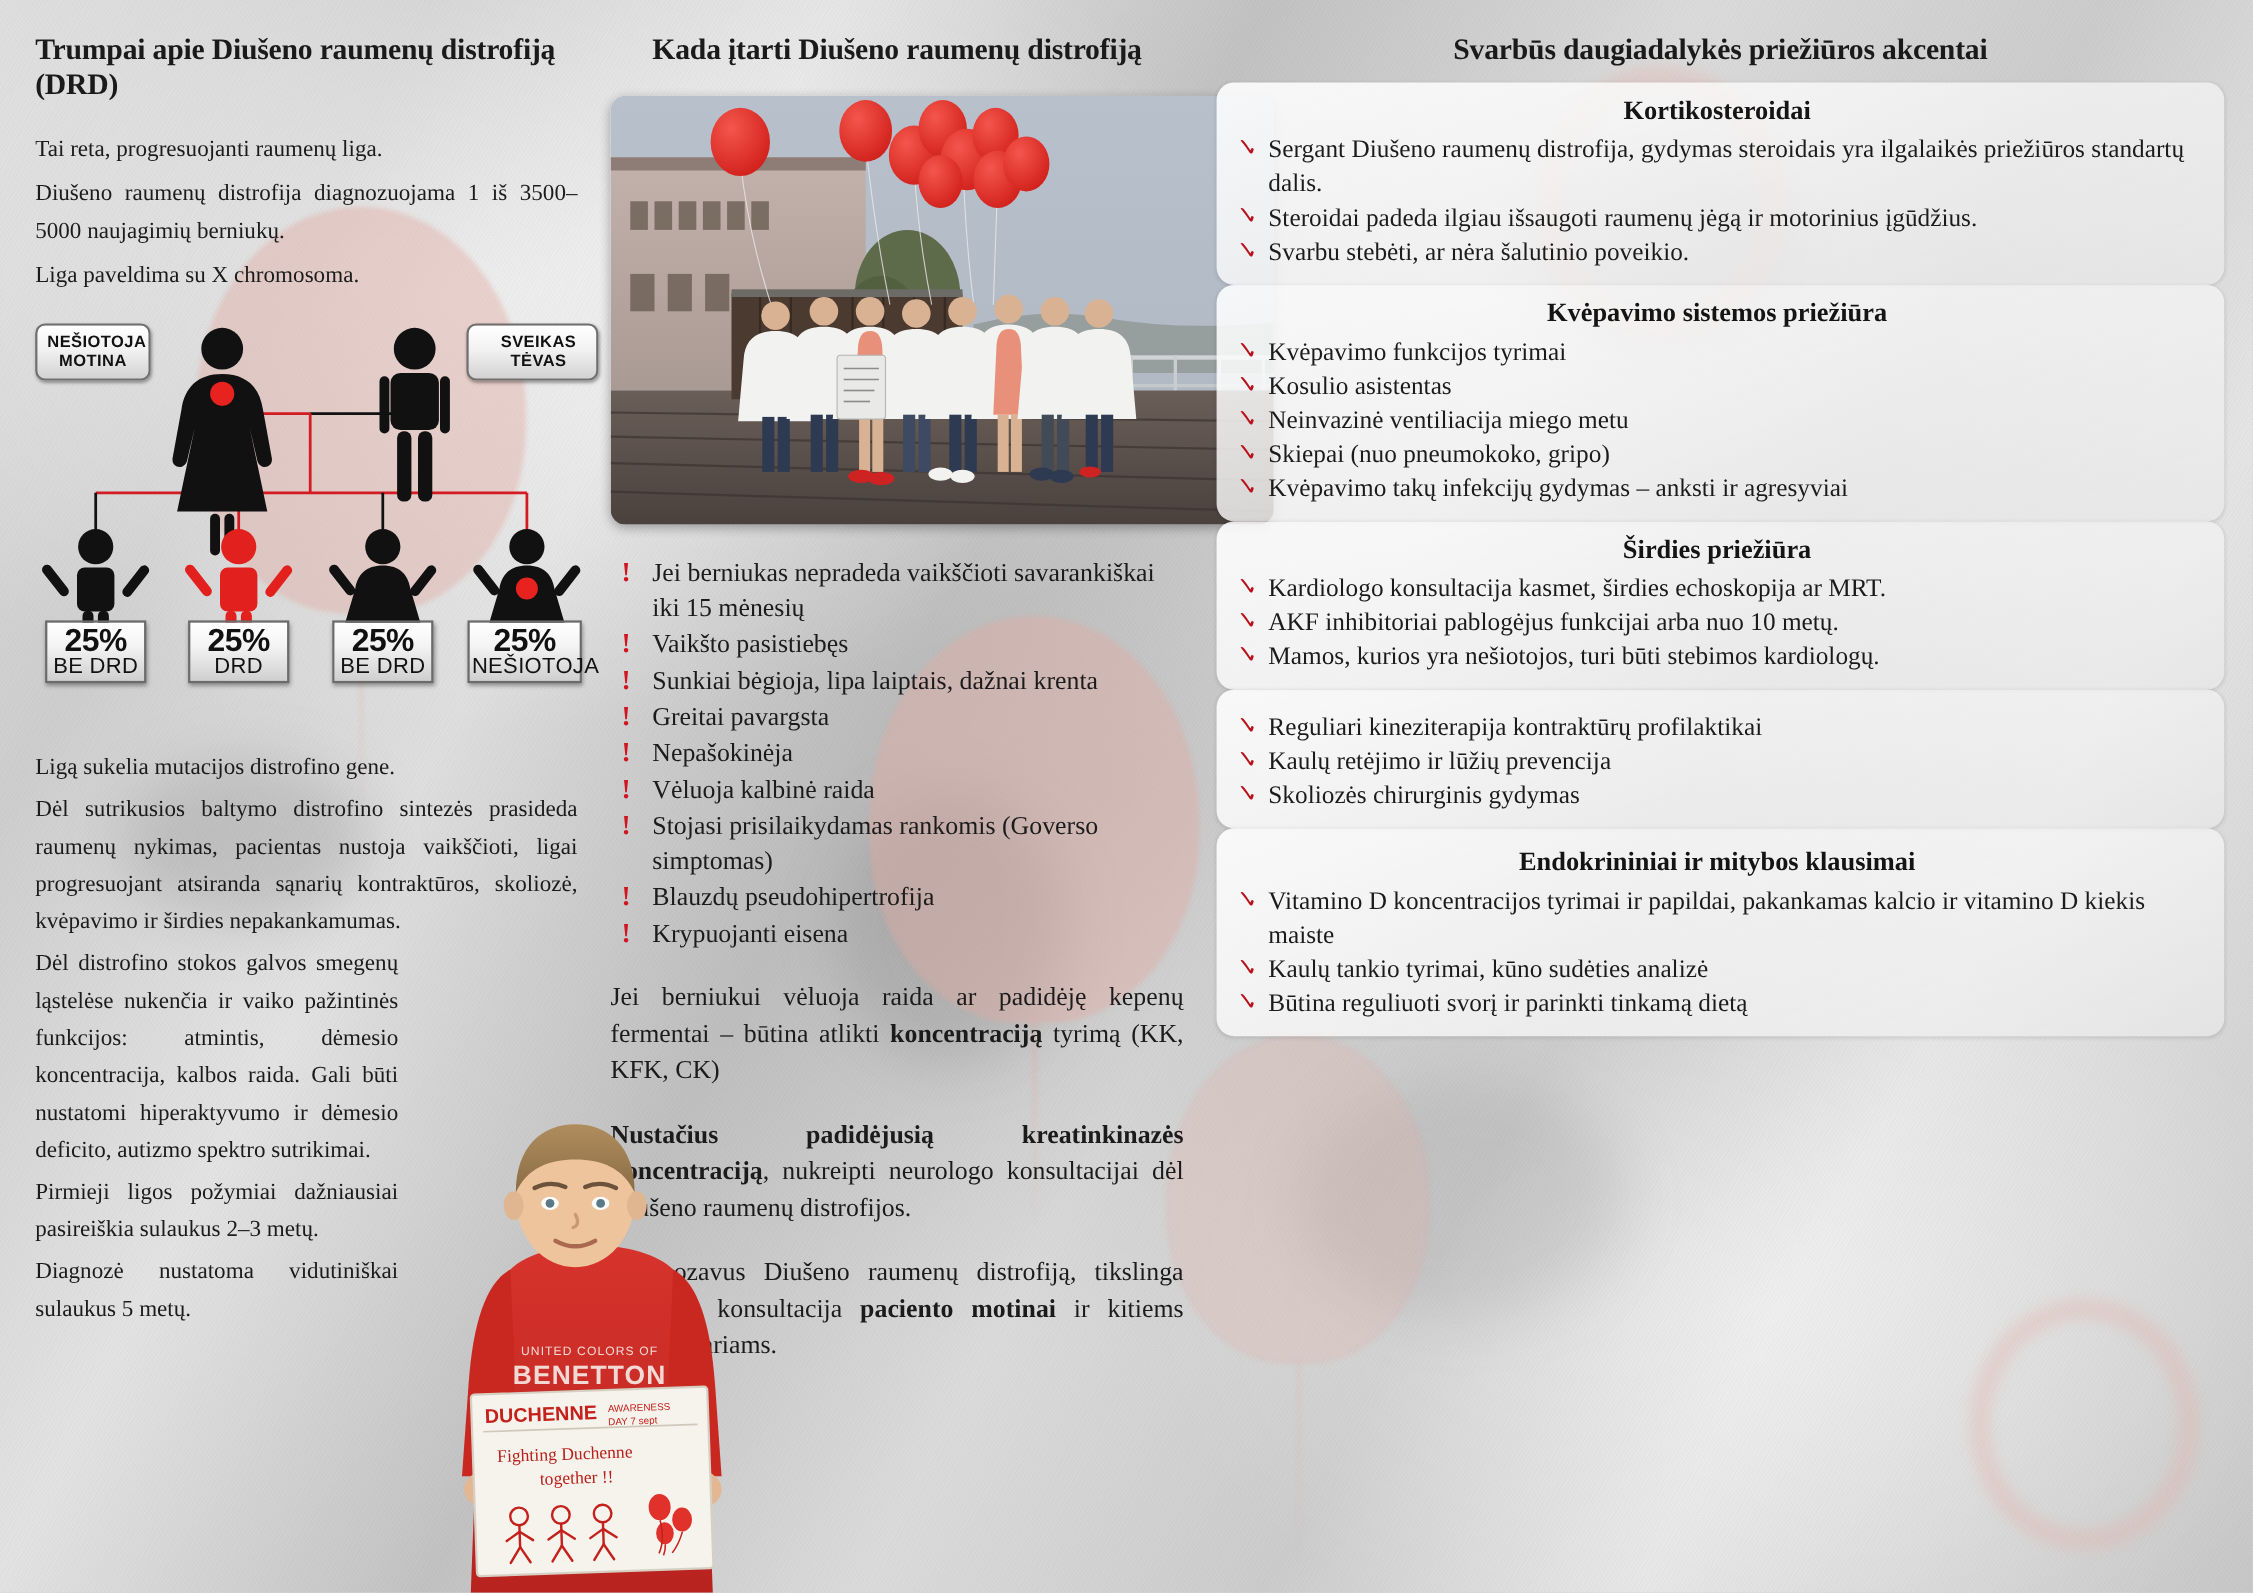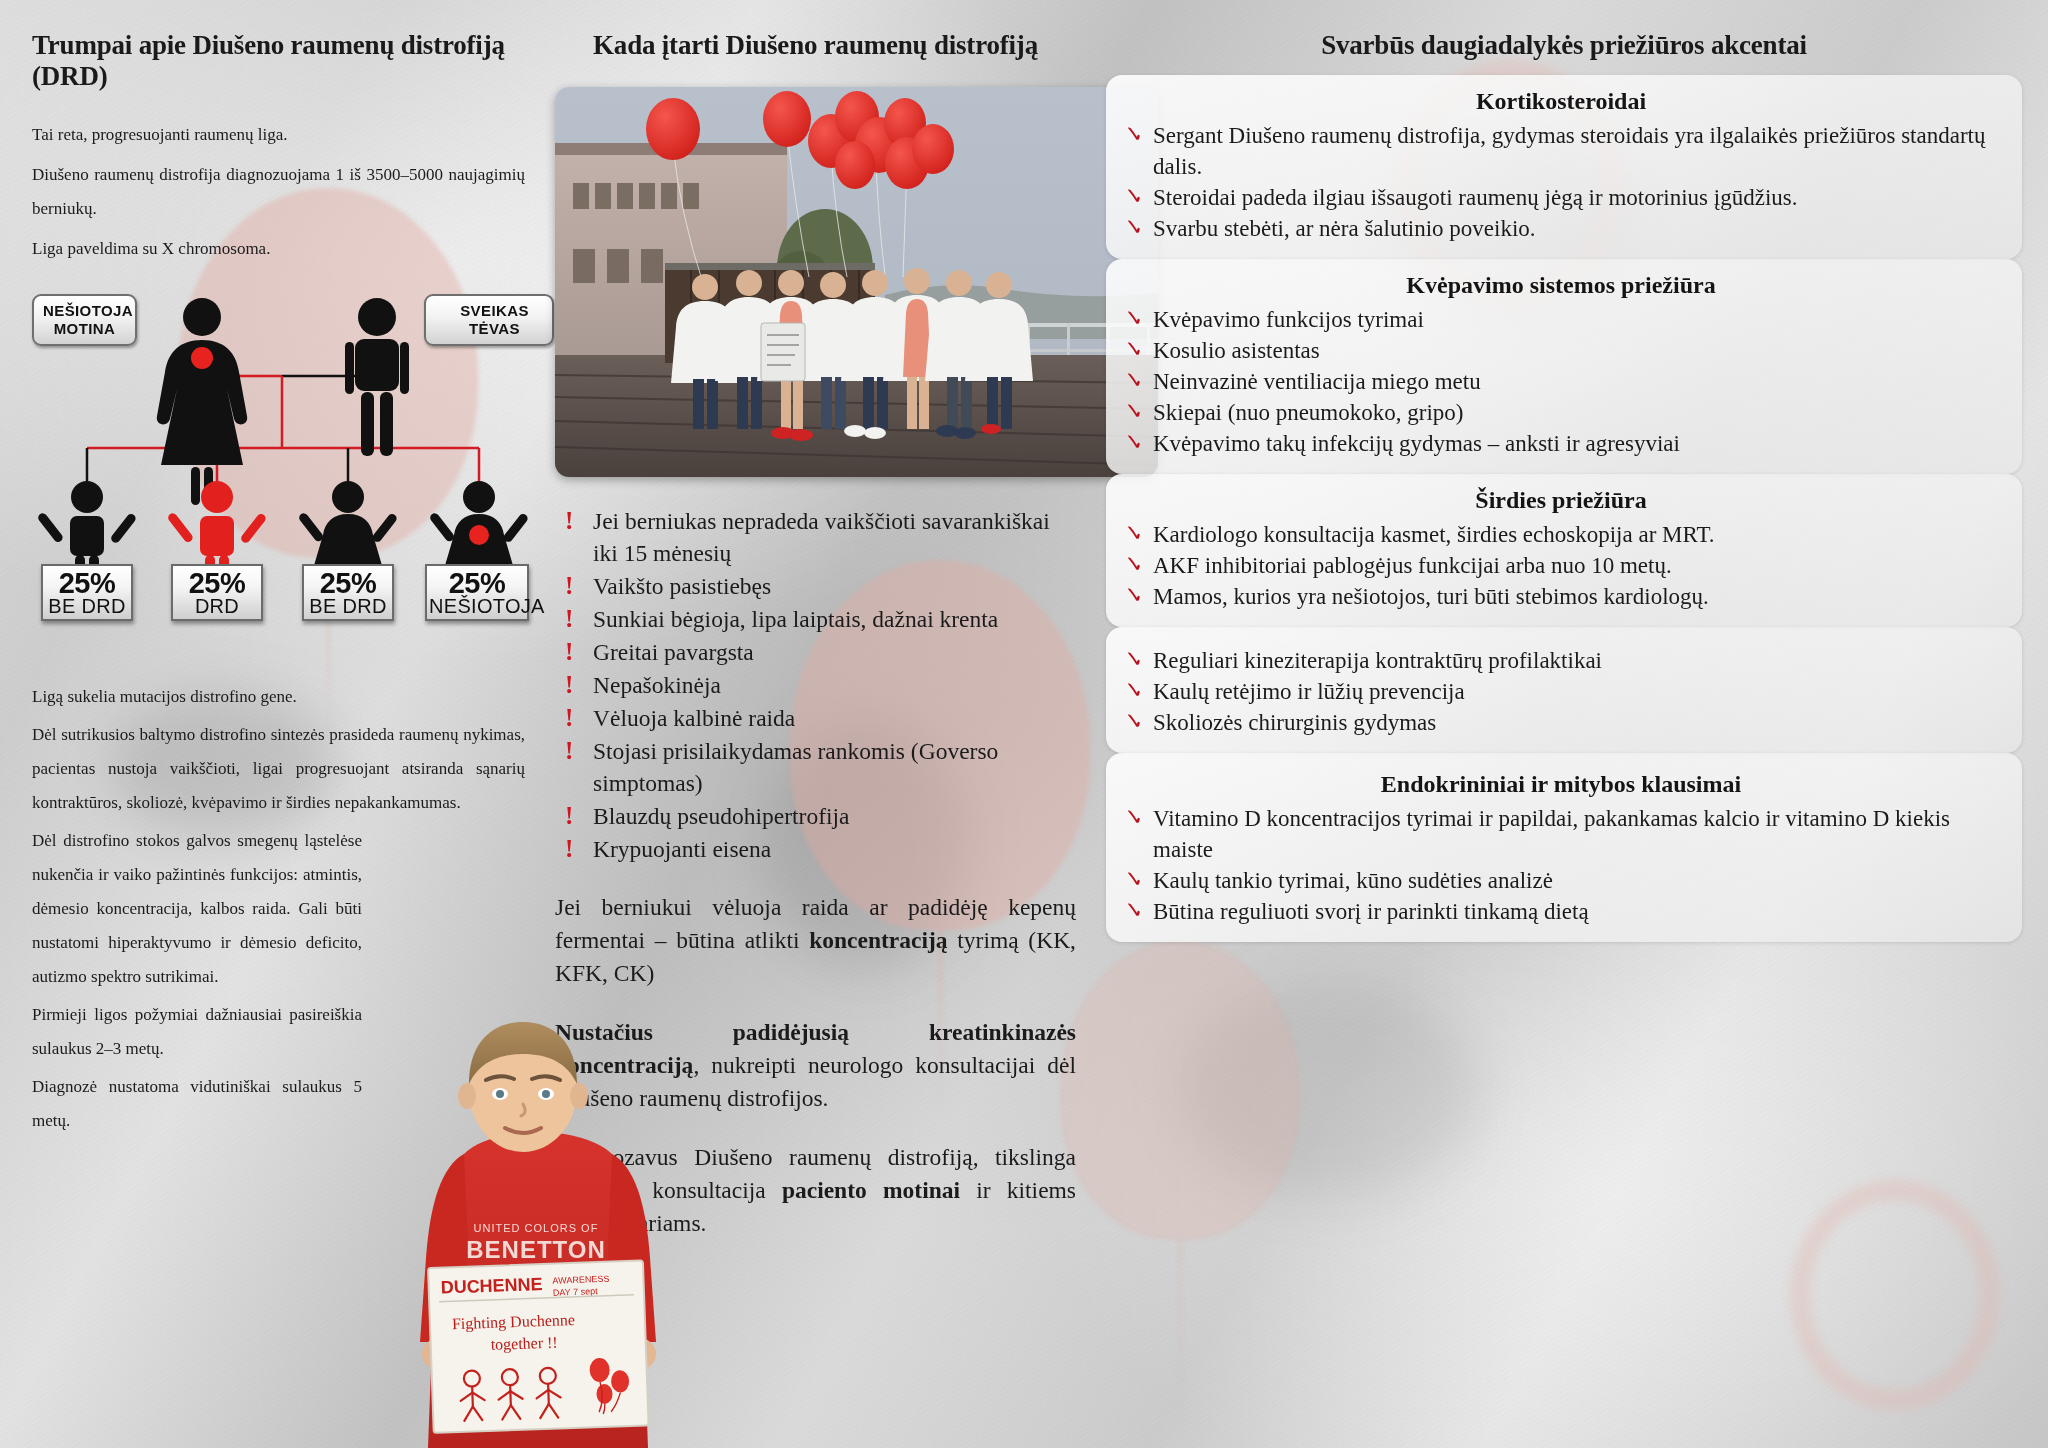--- a/index.html
+++ b/index.html
@@ -72,21 +72,21 @@
     font-family: "Liberation Serif", serif;
     font-weight: 700;
     font-size: 27px;
     letter-spacing: -0.2px;
     color: #1a1a1a;
     margin-bottom: 26px;
   }
   h2.center { text-align: center; }
 
   p.body-text {
-    font-size: 17px;
+    font-size: 21px;
     line-height: 34px;
     color: #1b1b1b;
     text-align: justify;
     text-justify: inter-word;
   }
   p.body-text + p.body-text { margin-top: 4px; }
 
   .lead { margin-bottom: 6px; }
 
   
@@ -285,21 +285,21 @@
           <rect x="406" y="219" width="9" height="33" rx="4.5" fill="#111" transform="rotate(-38 410 236)"></rect>
           <rect x="479" y="219" width="9" height="33" rx="4.5" fill="#111" transform="rotate(38 483 236)"></rect>
           <rect x="436" y="286" width="10" height="26" rx="5" fill="#111"></rect>
           <rect x="449" y="286" width="10" height="26" rx="5" fill="#111"></rect>
           <circle cx="447" cy="243" r="10" fill="#e8221f"></circle>
         </g>
       </svg>
 
       <div class="tag" style="left:0px; top:2px; width:105px;">NEŠIOTOJA
 MOTINA</div>
-      <div class="tag" style="left:392px; top:2px; width:130px;padding-left:20px;">SVEIKAS
+      <div class="tag" style="left:392px; top:2px; width:120px;padding-left:20px;">SVEIKAS
 TĖVAS</div>
 
       <div class="pct-badge" style="left:9px; top:272px;">
         <div class="pct">25%</div>
         <div class="sub">BE DRD</div>
       </div>
       <div class="pct-badge" style="left:139px; top:272px;">
         <div class="pct">25%</div>
         <div class="sub">DRD</div>
       </div>

